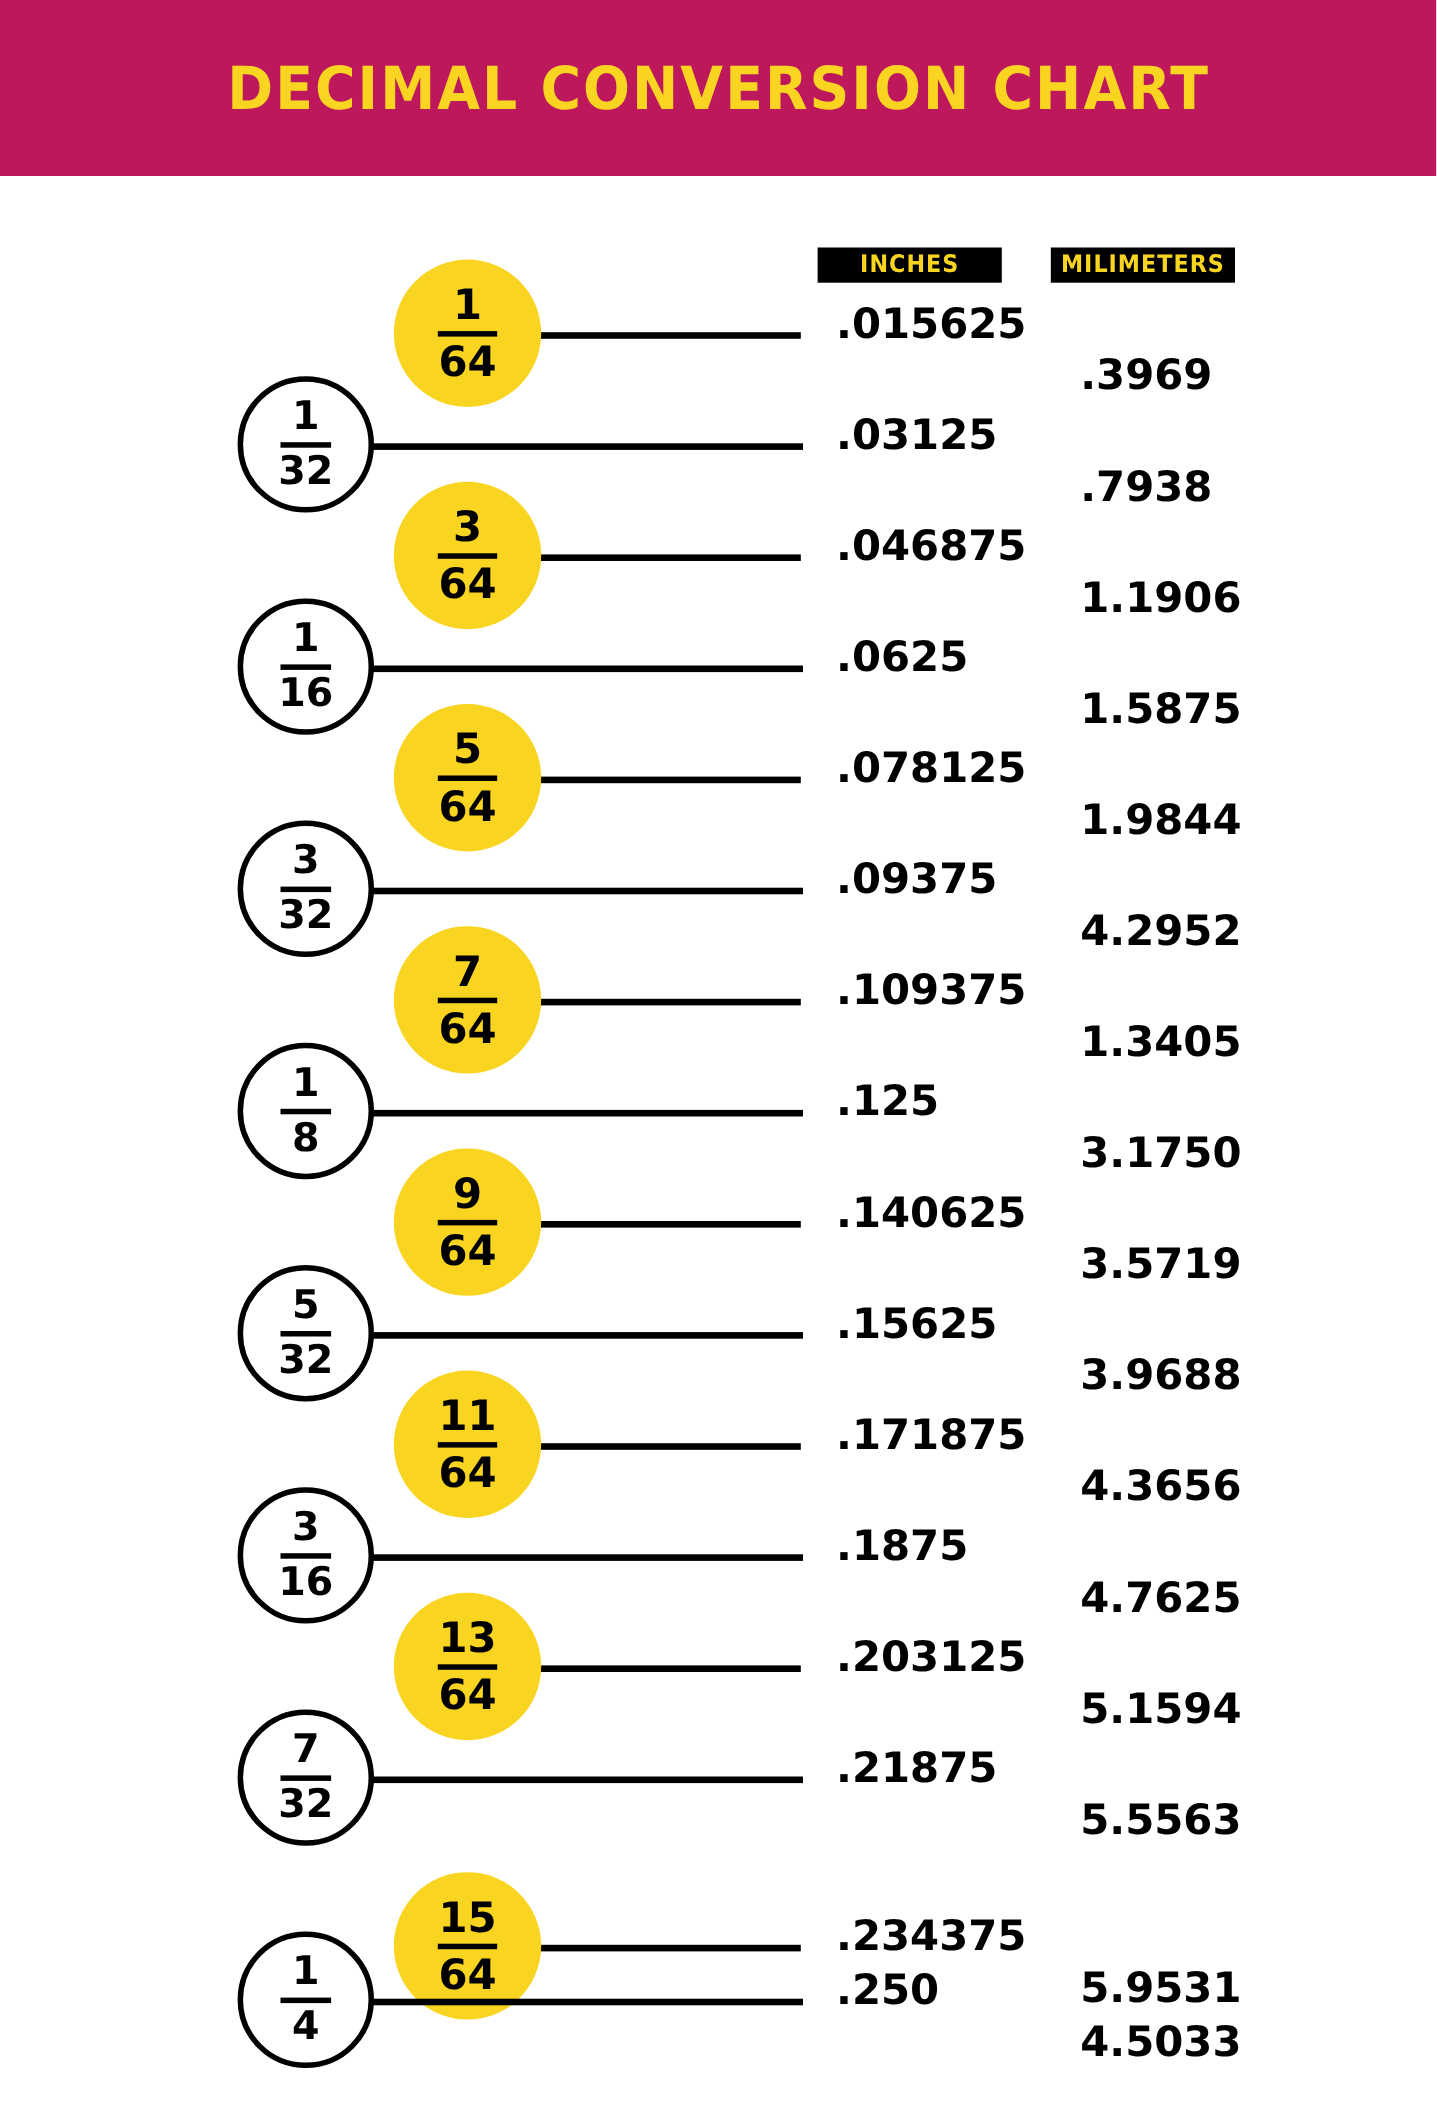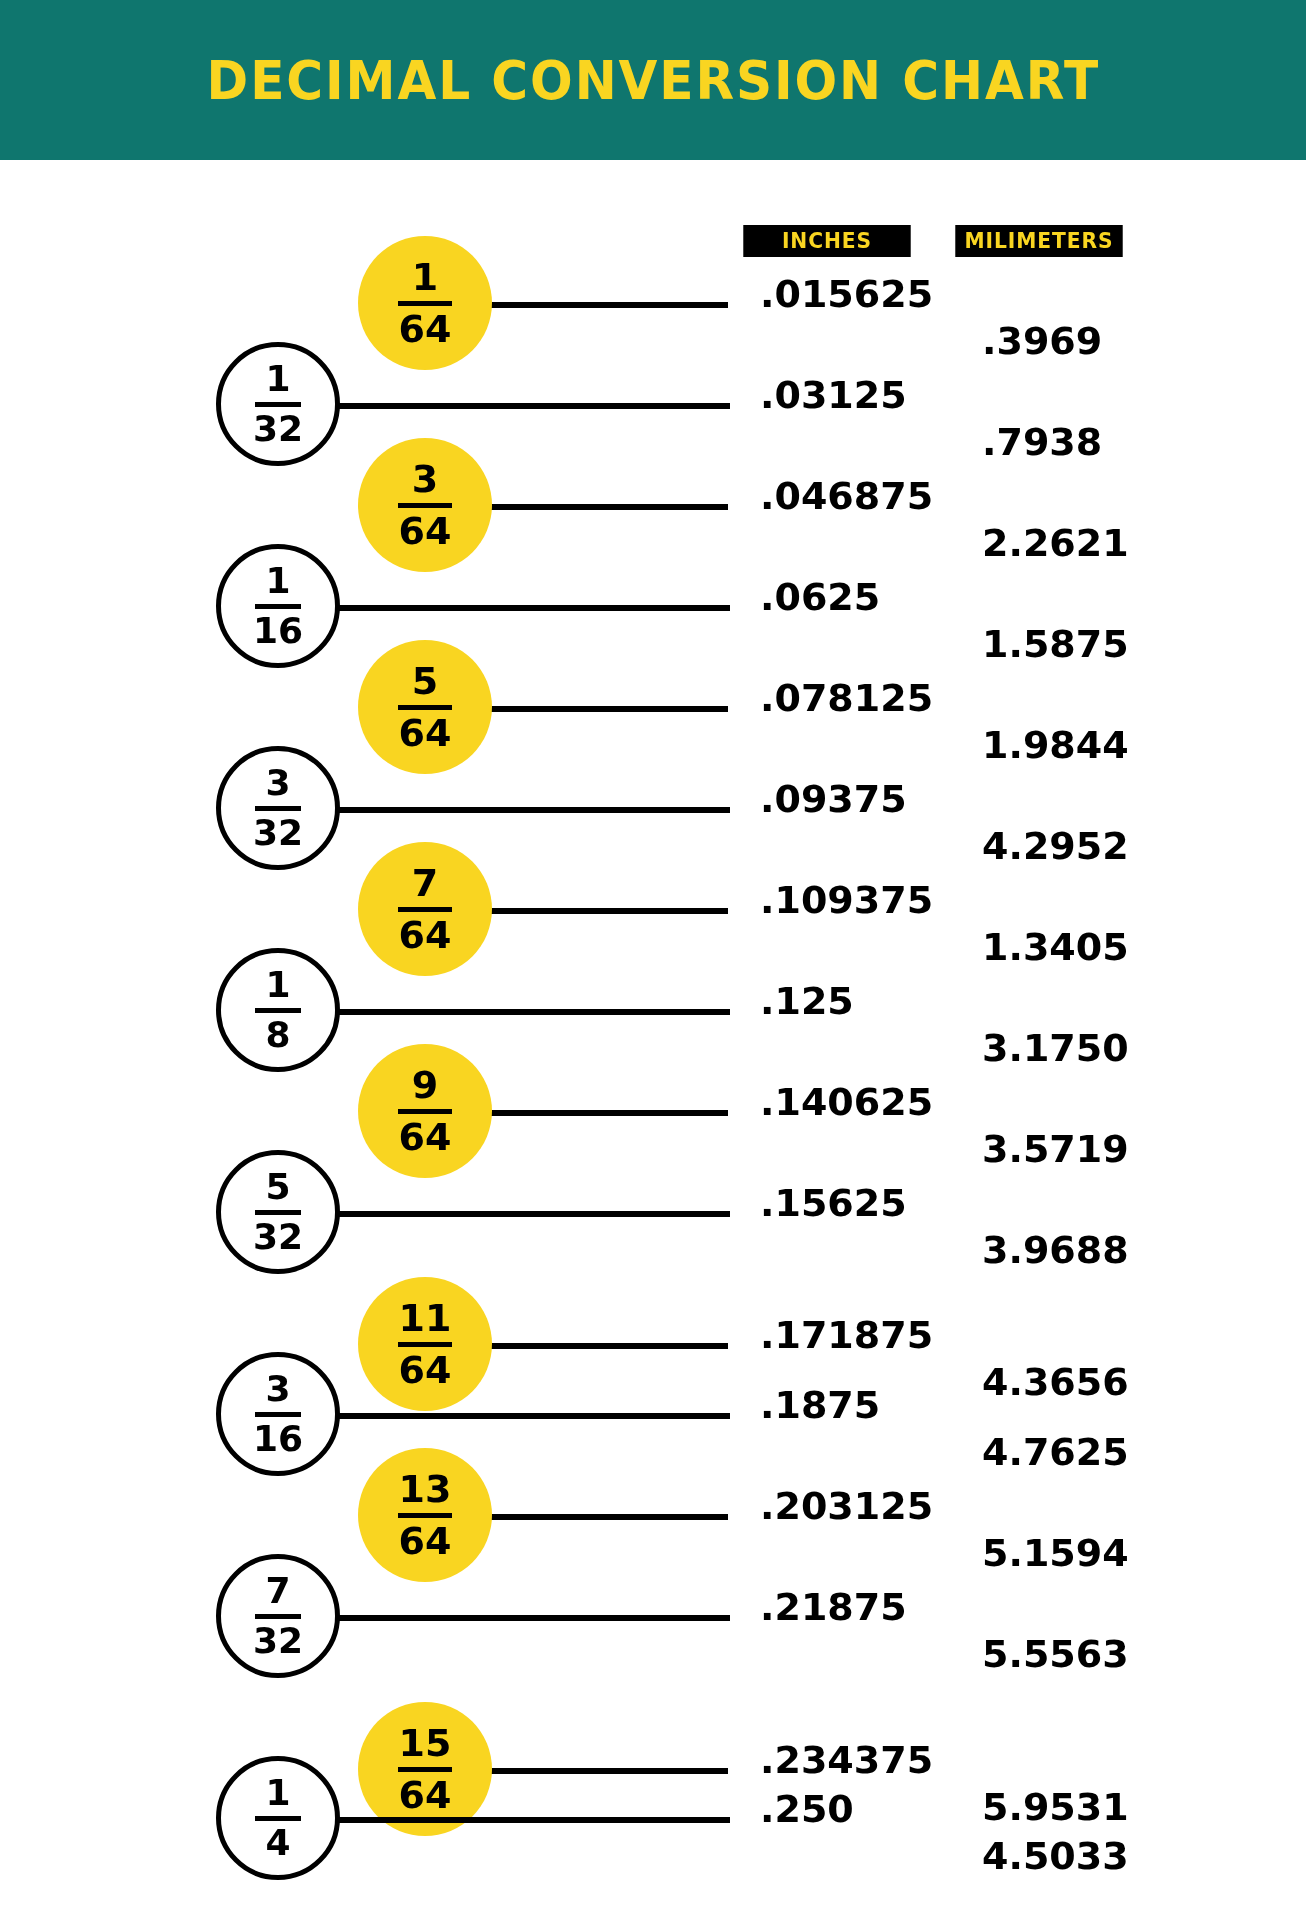--- a/index.html
+++ b/index.html
@@ -20,21 +20,21 @@
     background: #ffffff;
   }
 
   
   .header-bar {
     position: absolute;
     left: 0;
     top: 0;
     width: 1306px;
     height: 160px;
-    background: #0f766e;
+    background: #be185d;
     display: flex;
     align-items: center;
     justify-content: center;
   }
   .header-title {
     color: #f9d521;
     font-family: "DejaVu Sans", sans-serif;
     font-size: 54px;
     font-weight: bold;
     letter-spacing: 2px;
@@ -174,21 +174,21 @@
       <div class="row" style="top: 454px;">
         <div class="connector" style="left: 480px; width: 248px;"></div>
         <div class="circle circle-filled">
           <div class="frac">
             <div class="num">3</div>
             <div class="bar"></div>
             <div class="den">64</div>
           </div>
         </div>
         <div class="val val-in">.046875</div>
-        <div class="val val-mm">2.2621</div>
+        <div class="val val-mm">1.1906</div>
       </div>
       <div class="row" style="top: 555px;">
         <div class="connector" style="left: 330px; width: 400px;"></div>
         <div class="circle circle-outline">
           <div class="frac">
             <div class="num">1</div>
             <div class="bar"></div>
             <div class="den">16</div>
           </div>
         </div>
@@ -260,21 +260,21 @@
         <div class="circle circle-outline">
           <div class="frac">
             <div class="num">5</div>
             <div class="bar"></div>
             <div class="den">32</div>
           </div>
         </div>
         <div class="val val-in">.15625</div>
         <div class="val val-mm">3.9688</div>
       </div>
-      <div class="row" style="top: 1293px;">
+      <div class="row" style="top: 1262px;">
         <div class="connector" style="left: 480px; width: 248px;"></div>
         <div class="circle circle-filled">
           <div class="frac">
             <div class="num">11</div>
             <div class="bar"></div>
             <div class="den">64</div>
           </div>
         </div>
         <div class="val val-in">.171875</div>
         <div class="val val-mm">4.3656</div>

